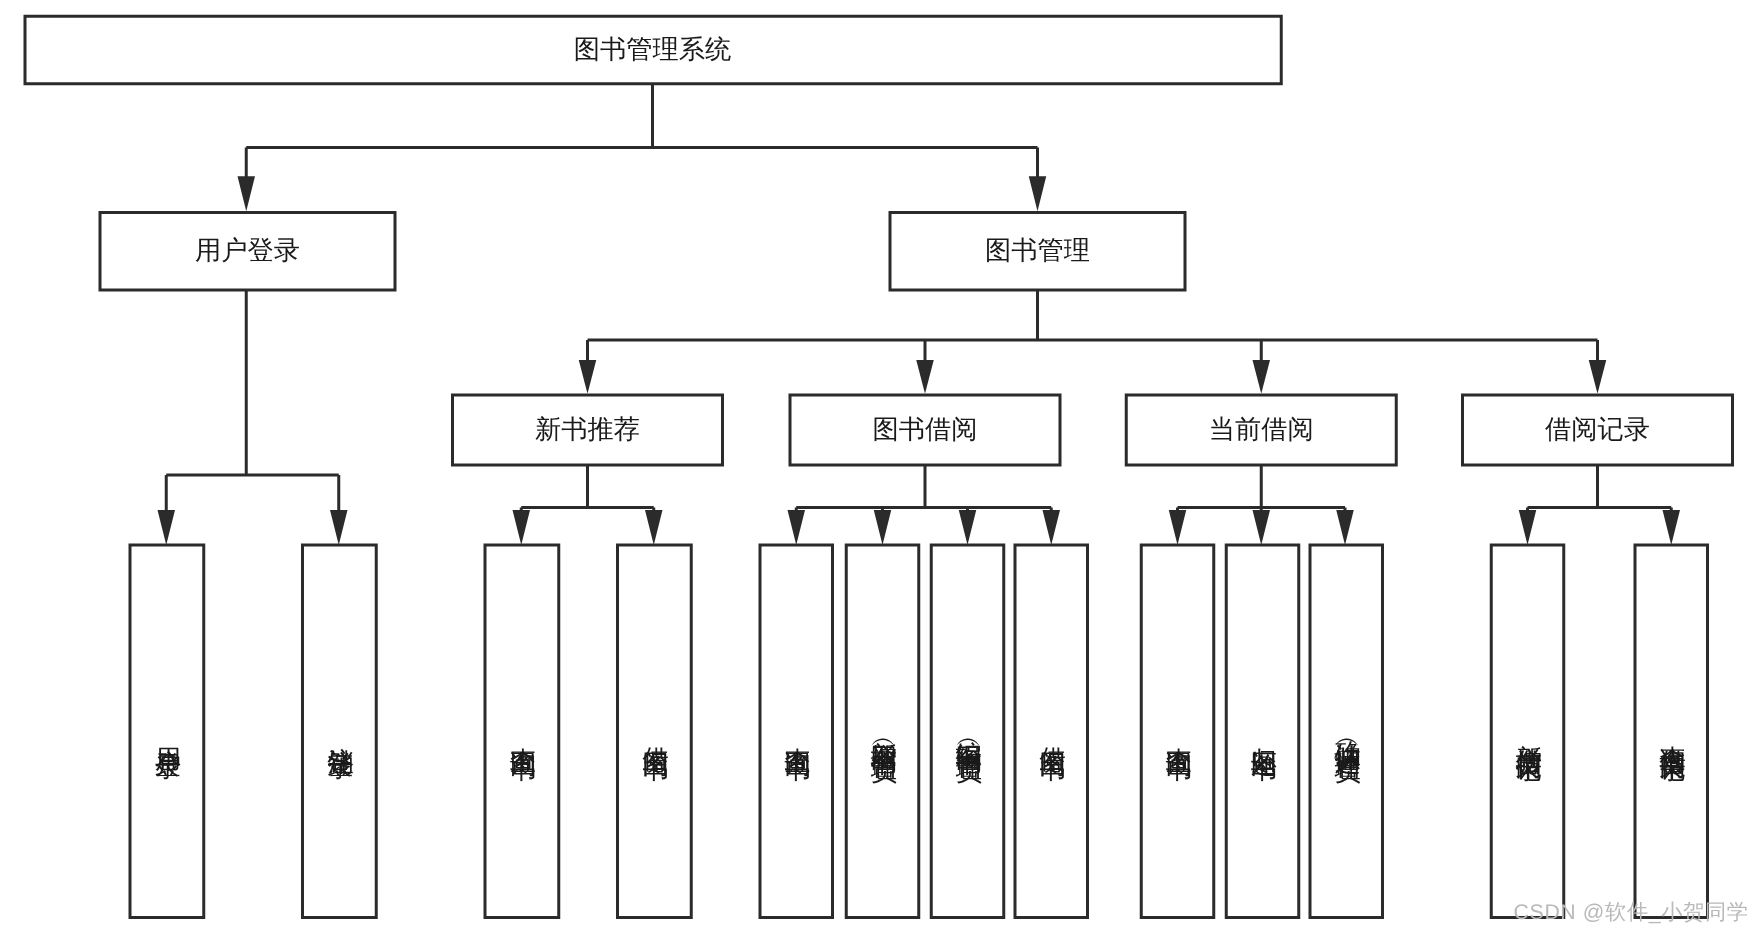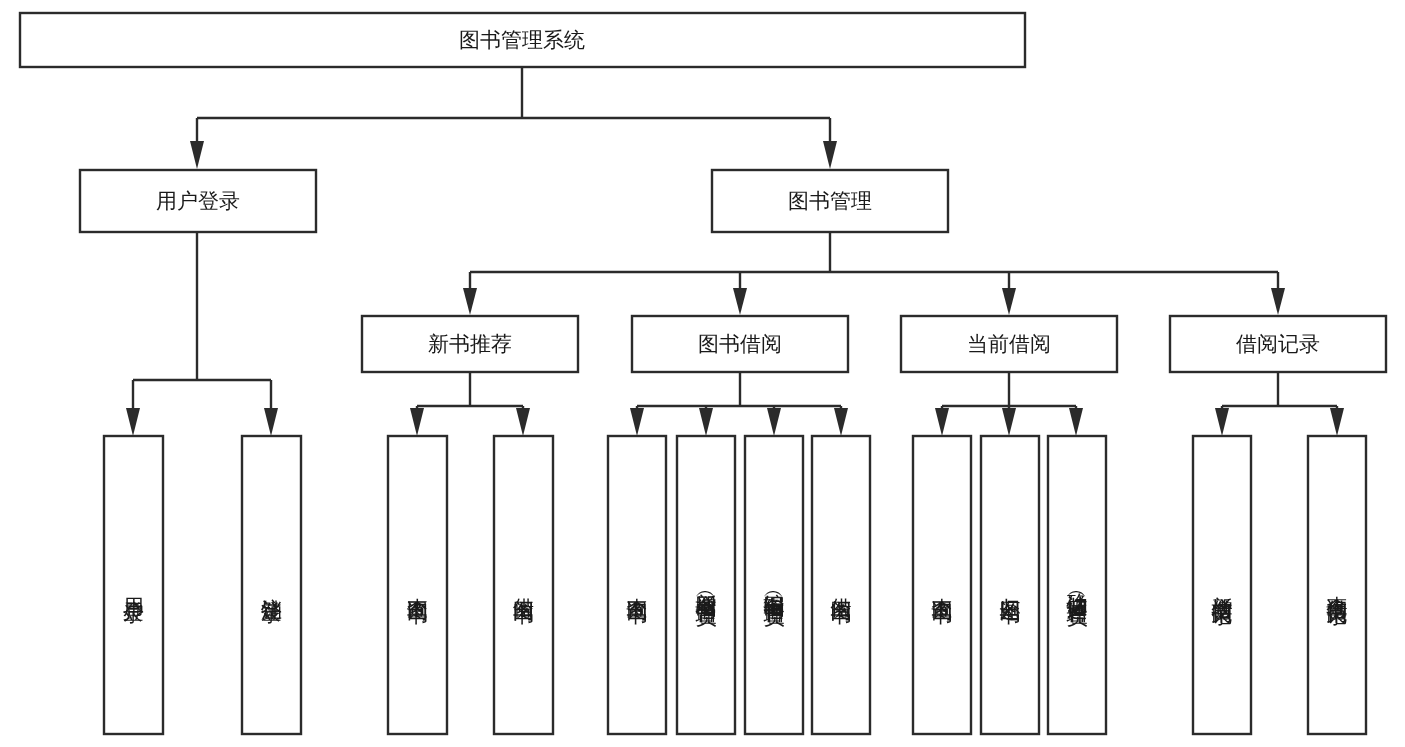--- a/index.html
+++ b/index.html
@@ -235,14 +235,15 @@
   <div class="leaf-label" style="left:745px; top:436px; width:58px; height:298px;">编辑图书（管理员）</div>
   <div class="leaf-label" style="left:812px; top:436px; width:58px; height:298px;">借阅图书</div>
 
   <div class="leaf-label" style="left:913px; top:436px; width:58px; height:298px;">查询图书</div>
   <div class="leaf-label" style="left:981px; top:436px; width:58px; height:298px;">归还图书</div>
   <div class="leaf-label" style="left:1048px; top:436px; width:58px; height:298px;">确认归还（管理员）</div>
 
   <div class="leaf-label" style="left:1193px; top:436px; width:58px; height:298px;">新增借阅记录</div>
   <div class="leaf-label" style="left:1308px; top:436px; width:58px; height:298px;">查询借阅记录</div>
 
+  <div class="watermark">CSDN @软件_小贺同学</div>
 
 </div>
 
 </body></html>

